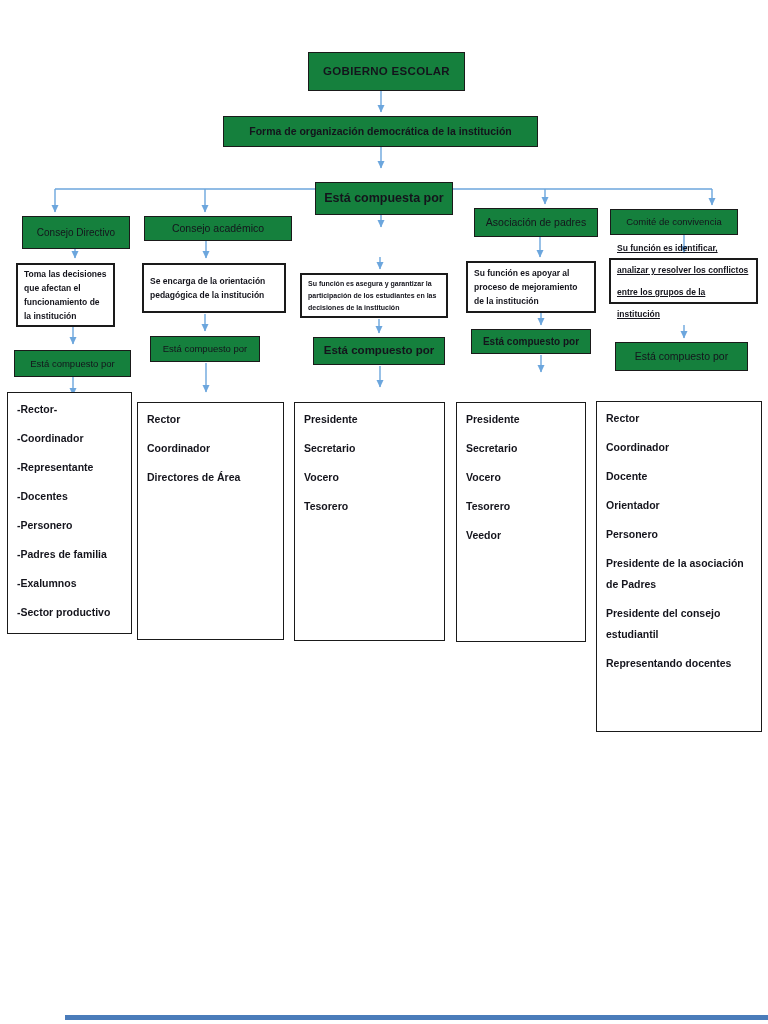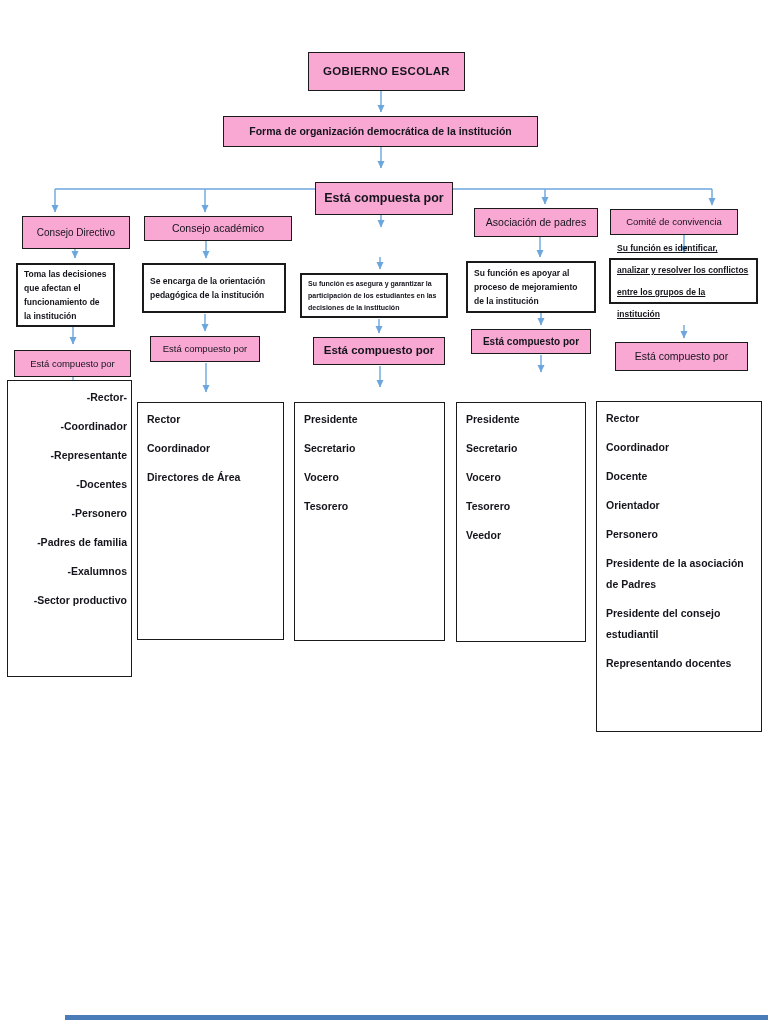--- a/index.html
+++ b/index.html
@@ -3,21 +3,21 @@
 <meta charset="utf-8">
 <style>
   html,body{margin:0;padding:0;background:#ffffff;}
   .page{
     position:relative;width:768px;height:1024px;background:#ffffff;
     font-family:"Liberation Sans","DejaVu Sans",sans-serif;
     color:#14141c;overflow:hidden;
   }
   .connectors{position:absolute;left:0;top:0;width:768px;height:1024px;}
   .box{
-    position:absolute;background:#f9a8d4;border:1.6px solid #1a1a1a;
+    position:absolute;background:#15803d;border:1.6px solid #1a1a1a;
     display:flex;align-items:center;justify-content:center;
     text-align:center;box-sizing:border-box;line-height:1.2;
   }
   .desc{
     position:absolute;background:#fff;border:2px solid #1a1a1a;
     box-sizing:border-box;text-align:left;font-weight:bold;
     padding:4px 6px;display:flex;align-items:center;
   }
   .list{
     position:absolute;background:#fff;border:1.8px solid #1a1a1a;
@@ -73,21 +73,21 @@
 
   <div class="box t-title" style="left:308px;top:52px;width:157px;height:39px;">GOBIERNO ESCOLAR</div>
 
   <div class="box t-sub" style="left:223px;top:116px;width:315px;height:31px;">Forma de organización democrática de la institución</div>
 
   <div class="box t-comp" style="left:315px;top:182px;width:138px;height:33px;">Está compuesta por</div>
 
   <div class="box t-head" style="left:22px;top:216px;width:108px;height:33px;font-size:10px;">Consejo Directivo</div>
   <div class="desc" style="left:16px;top:263px;width:99px;height:64px;font-size:8.5px;line-height:14px;">Toma las decisiones que afectan el funcionamiento de la institución</div>
   <div class="box" style="left:14px;top:350px;width:117px;height:27px;font-size:9.5px;">Está compuesto por</div>
-  <div class="list" style="left:7px;top:380px;width:125px;height:297px;text-align:right;">
+  <div class="list" style="left:7px;top:392px;width:125px;height:242px;">
     <div class="li">-Rector-</div>
     <div class="li">-Coordinador</div>
     <div class="li">-Representante</div>
     <div class="li">-Docentes</div>
     <div class="li">-Personero</div>
     <div class="li">-Padres de familia</div>
     <div class="li">-Exalumnos</div>
     <div class="li">-Sector productivo</div>
   </div>
 

